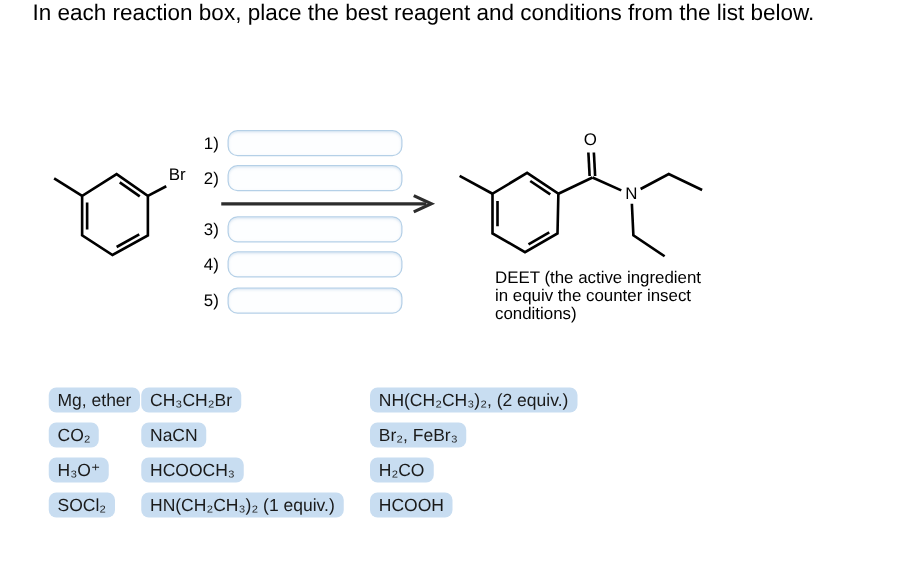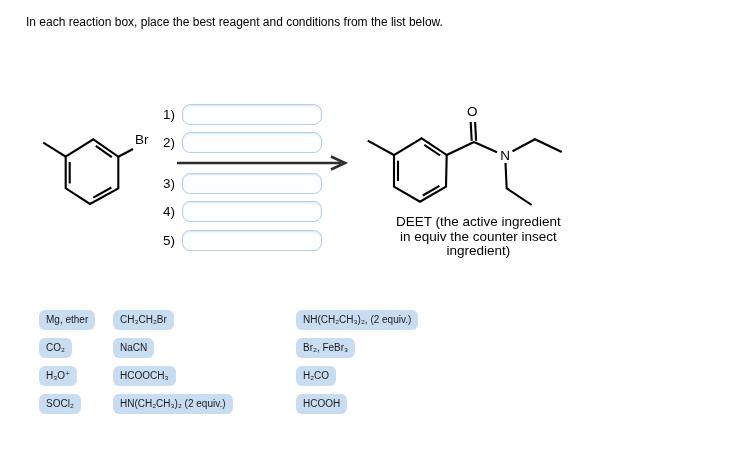--- a/index.html
+++ b/index.html
@@ -1,38 +1,38 @@
 <!DOCTYPE html>
 <html style="--pill-bg: #c8ddf1; --box-border: #b5d0e7; --arrow: #2d2d2d;"><head>
 <meta charset="utf-8">
 <style>
   html,body{margin:0;padding:0;background:#fff;}
   .canvas{position:relative;width:739px;height:458px;background:#fff;overflow:hidden;
           font-family:"Liberation Sans","DejaVu Sans",sans-serif;color:#000;}
-  .title{position:absolute;left:26px;top:15px;font-size:12px;color:#000;white-space:nowrap;}
+  .title{position:absolute;left:26px;top:0;font-size:18px;color:#000;white-space:nowrap;}
 
   .mol{position:absolute;}
   .mol path, .mol line{stroke:#000;stroke-width:2.1;fill:none;}
   .mol text{fill:#000;font-size:13.5px;font-family:"Liberation Sans","DejaVu Sans",sans-serif;}
 
   .step{position:absolute;left:163px;display:flex;align-items:center;}
   .step-num{width:17px;font-size:13.5px;color:#000;margin-right:2px;}
   .step-input{width:140px;height:21px;box-sizing:border-box;
       border:1px solid var(--box-border,#b5d0e7);border-radius:8px;background:#fdfeff;
       box-shadow:inset 0 1px 2px rgba(130,170,210,.28);outline:none;
       font-size:12px;padding:0 6px;color:#222;}
 
   .arrow-svg{position:absolute;left:175px;top:154px;}
   .arrow-svg path{stroke:var(--arrow,#2d2d2d);stroke-width:2.6;fill:none;}
 
-  .caption{position:absolute;left:396px;top:215px;font-size:13.5px;line-height:14.6px;color:#000;text-align:center;}
+  .caption{position:absolute;left:396px;top:215px;font-size:13.5px;line-height:14.6px;color:#000;}
 
   .bank-col{position:absolute;top:310px;display:flex;flex-direction:column;align-items:flex-start;gap:8px;}
   .col-1{left:39px;} .col-2{left:113px;text-align:right;} .col-3{left:280px;margin-left:16px;} .col-4{left:420px;}
-  .pill{background:var(--pill-bg,#c8ddf1);color:#1a1a1a;font-size:10px;height:20px;line-height:20px;
+  .pill{background:var(--pill-bg,#c8ddf1);color:#1a1a1a;font-size:14px;height:20px;line-height:20px;
         padding:0 7px;border-radius:6px;white-space:nowrap;cursor:pointer;}
 </style>
 </head>
 <body>
 
 <div class="canvas">
 
   <div class="title">In each reaction box, place the best reagent and conditions from the list below.</div>
 
   <svg class="mol" style="left:30px;top:120px;" width="130" height="92" viewBox="0 0 130 92">
@@ -88,34 +88,34 @@
       <path d="M147.5,56.2 L170,44.2 L196.7,57"></path>
       <path d="M140.5,68 L141.7,93.3 L166.7,110"></path>
     </g>
     <text x="107.3" y="21" text-anchor="middle">O</text>
     <text x="140" y="64.6" text-anchor="middle">N</text>
   </svg>
 
   <div class="caption">
     <div>DEET (the active ingredient</div>
     <div>in equiv the counter insect</div>
-    <div>ingredient)</div>
+    <div>conditions)</div>
   </div>
 
   <div class="bank-col col-1">
     <div class="pill">Mg, ether</div>
     <div class="pill">CO₂</div>
     <div class="pill">H₃O⁺</div>
     <div class="pill">SOCl₂</div>
   </div>
   <div class="bank-col col-2">
     <div class="pill">CH₃CH₂Br</div>
     <div class="pill">NaCN</div>
     <div class="pill">HCOOCH₃</div>
-    <div class="pill">HN(CH₂CH₃)₂ (2 equiv.)</div>
+    <div class="pill">HN(CH₂CH₃)₂ (1 equiv.)</div>
   </div>
   <div class="bank-col col-3">
     <div class="pill">NH(CH₂CH₃)₂, (2 equiv.)</div>
     <div class="pill">Br₂, FeBr₃</div>
     <div class="pill">H₂CO</div>
     <div class="pill">HCOOH</div>
   </div>
 
 </div>
 

